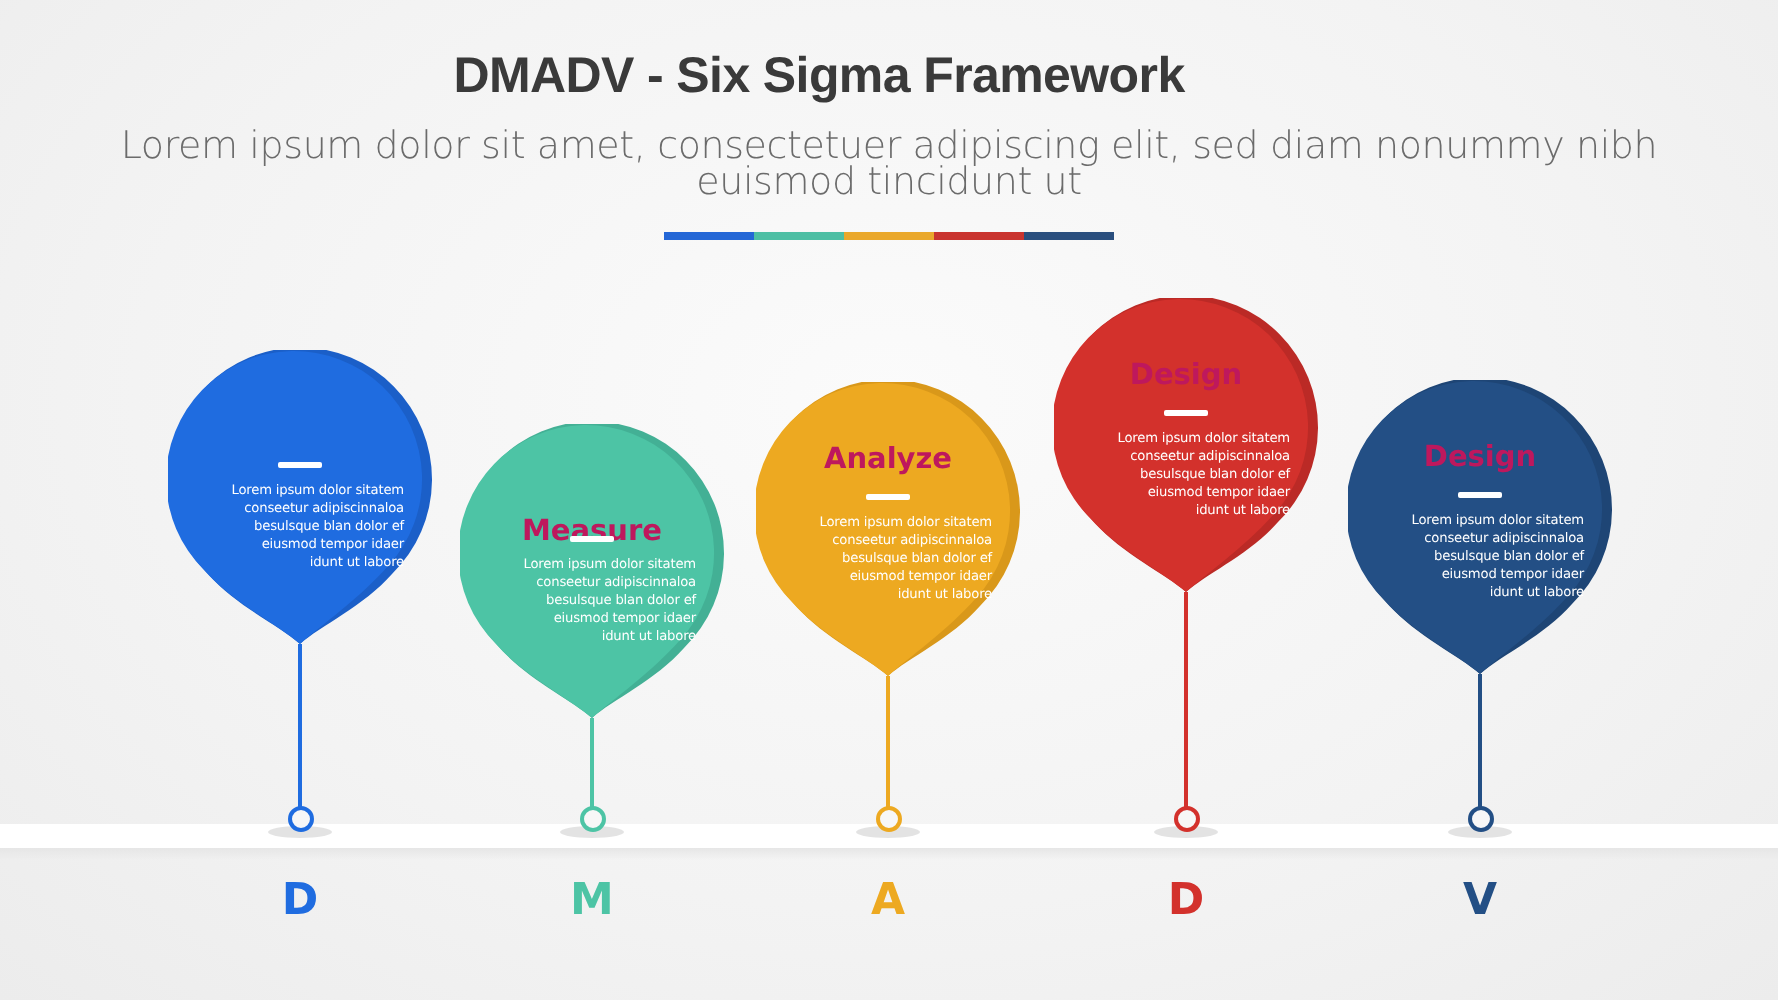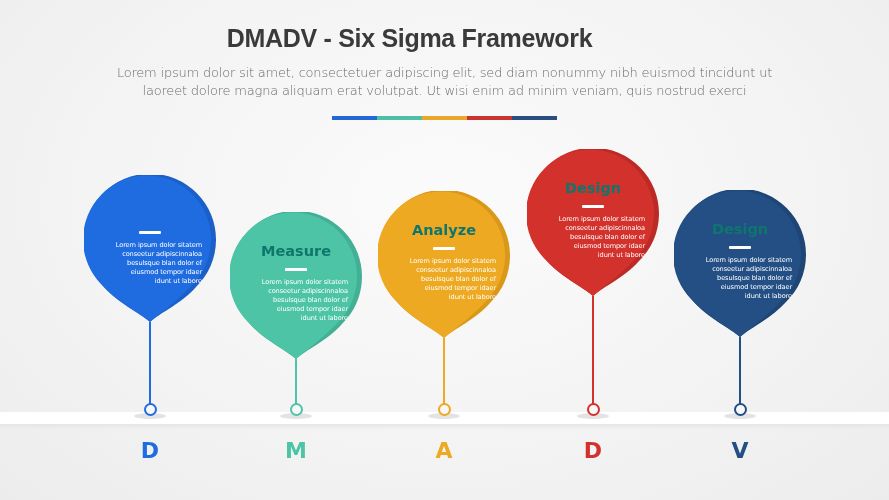--- a/index.html
+++ b/index.html
@@ -9,40 +9,40 @@
     background: radial-gradient(ellipse at 50% 40%, #fbfbfb 0%, #f3f3f3 60%, #ececec 100%);
     font-family: "DejaVu Sans", sans-serif;
   }
   .title {
     position:absolute; left:0; top:24px; width:819px; text-align:center;
     font-family:"Liberation Sans", sans-serif; font-weight:bold;
     font-size:25px; color:#3a3a3a; letter-spacing:-0.3px;
   }
   .subtitle {
     position:absolute; left:60px; top:64px; width:769px; text-align:center;
-    font-family:"DejaVu Sans", sans-serif; font-size:13px; line-height:18px;
+    font-family:"DejaVu Sans", sans-serif; font-size:19px; line-height:18px;
     color:#6b6b6b; font-weight:300; letter-spacing:-0.2px;
   }
   .colorbar {
     position:absolute; left:332px; top:116px; width:225px; height:4px; display:flex;
   }
   .colorbar span { flex:1; height:100%; }
   .band {
     position:absolute; left:0; top:412px; width:889px; height:12px; background:#ffffff;
   }
   .band-shade {
     position:absolute; left:0; top:424px; width:889px; height:6px;
     background:linear-gradient(#e6e6e6, rgba(236,236,236,0));
   }
   .step { position:absolute; width:132px; }
   .balloon { position:absolute; left:0; top:0; width:132px; height:148px; }
   .balloon svg { position:absolute; left:0; top:0; }
   .b-title {
     position:absolute; left:0; width:132px; text-align:center;
-    color:#0f766e; font-family:"DejaVu Sans", sans-serif; font-weight:bold; font-size:14.5px;
+    color:#be185d; font-family:"DejaVu Sans", sans-serif; font-weight:bold; font-size:14.5px;
   }
   .b-dash {
     position:absolute; left:55px; width:22px; height:3px; background:#fff; border-radius:1px;
   }
   .b-text {
     position:absolute; left:14px; width:104px; text-align:right; color:#fff;
     font-family:"DejaVu Sans", sans-serif; font-size:6.6px; line-height:9.1px; letter-spacing:-0.1px;
   }
   .stem { position:absolute; width:2px; left:65px; }
   .ring {
@@ -57,21 +57,20 @@
     position:absolute; width:132px; left:0; top:438px; text-align:center;
     font-family:"DejaVu Sans", sans-serif; font-weight:bold; font-size:22px;
   }
 </style>
 </head>
 <body>
 
 <div class="title">DMADV - Six Sigma Framework</div>
 <div class="subtitle">
   <div>Lorem ipsum dolor sit amet, consectetuer adipiscing elit, sed diam nonummy nibh euismod tincidunt ut</div>
-  <div>laoreet dolore magna aliquam erat volutpat. Ut wisi enim ad minim veniam, quis nostrud exerci</div>
 </div>
 <div class="colorbar">
   <span style="background: rgb(36, 103, 214);"></span>
   <span style="background: rgb(77, 191, 164);"></span>
   <span style="background: rgb(234, 168, 43);"></span>
   <span style="background: rgb(201, 52, 47);"></span>
   <span style="background: rgb(42, 79, 126);"></span>
 </div>
 
 <div class="band"></div>
@@ -97,21 +96,21 @@
     <div class="ring-shadow" style="top:413px"></div>
     <div class="ring" style="top:403px;border-color:#1f6ce0"></div>
     <div class="letter" style="color:#1f6ce0">D</div>
   </div>
     <div class="step" style="left: 230px; top: 0px; height: 500px;">
     <div class="balloon" style="top:212px">
       <svg width="132" height="148" viewBox="0 0 132 148">
         <path d="M66 147 C 56 138, 34 128, 20 112 A 66 66 0 1 1 112 112 C 98 128, 76 138, 66 147 Z" fill="#43b095"></path>
         <path d="M66 147 C 56 138, 32 126, 18 110 A 64 64 0 1 1 110 108 C 96 124, 76 138, 66 147 Z" fill="#4dc4a5"></path>
       </svg>
-      <div class="b-title" style="top:31px">Measure</div>
+      <div class="b-title" style="top:46px">Measure</div>
       <div class="b-dash" style="top:56px"></div>
       <div class="b-text" style="top:66px">
         <div>Lorem ipsum dolor sitatem</div>
           <div>conseetur adipiscinnaloa</div>
           <div>besulsque blan dolor ef</div>
           <div>eiusmod tempor idaer</div>
           <div>idunt ut labore</div>
       </div>
     </div>
     <div class="stem" style="top:359px;height:45px;background:#4dc4a5"></div>

